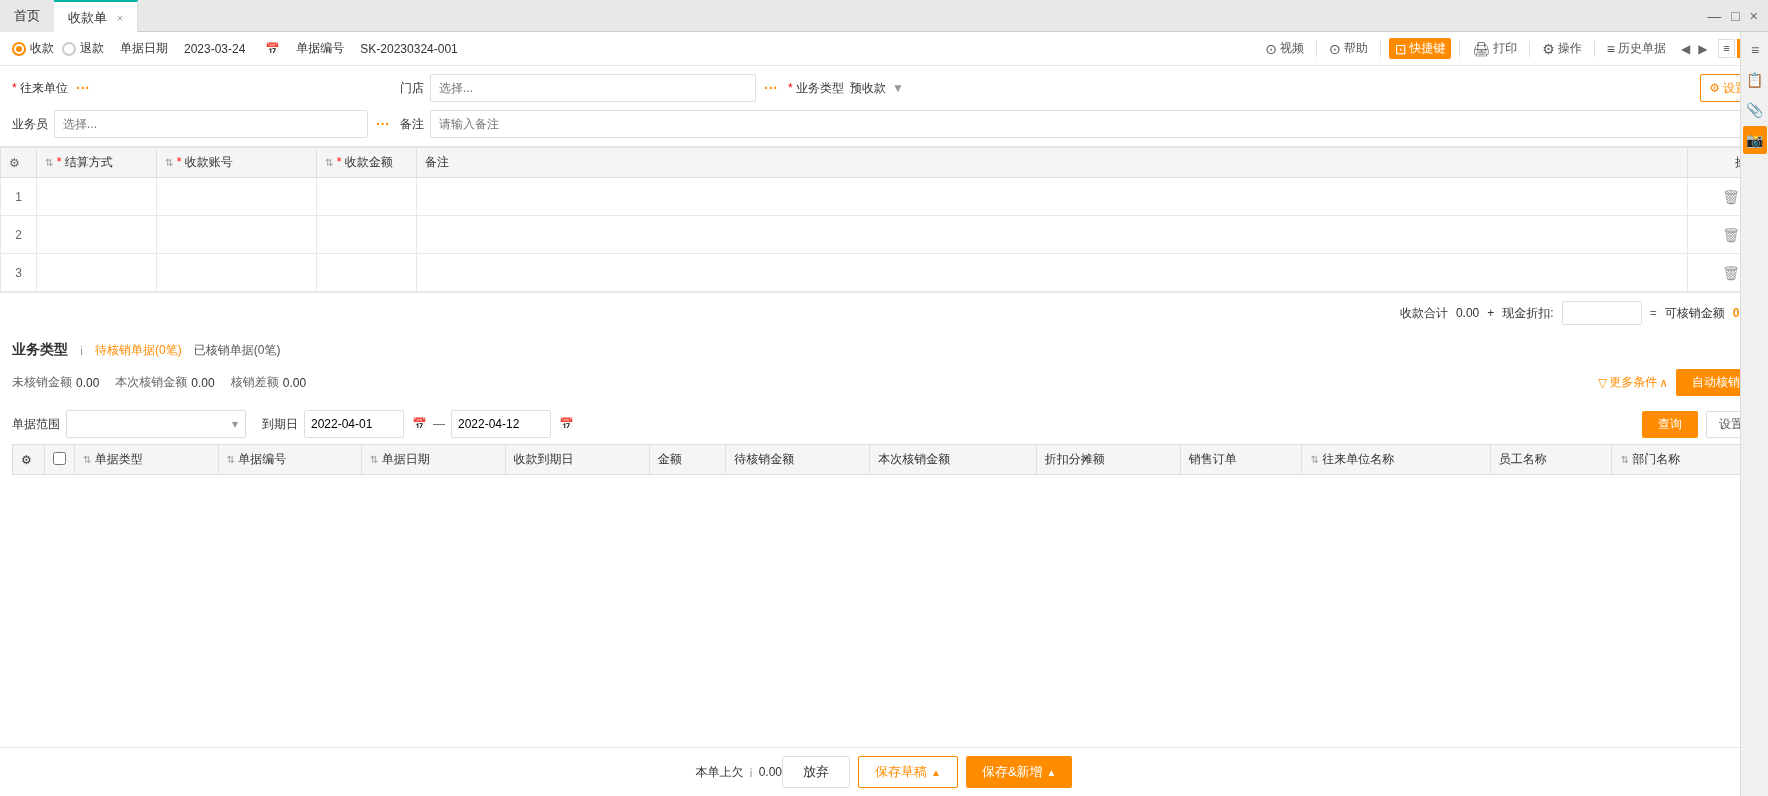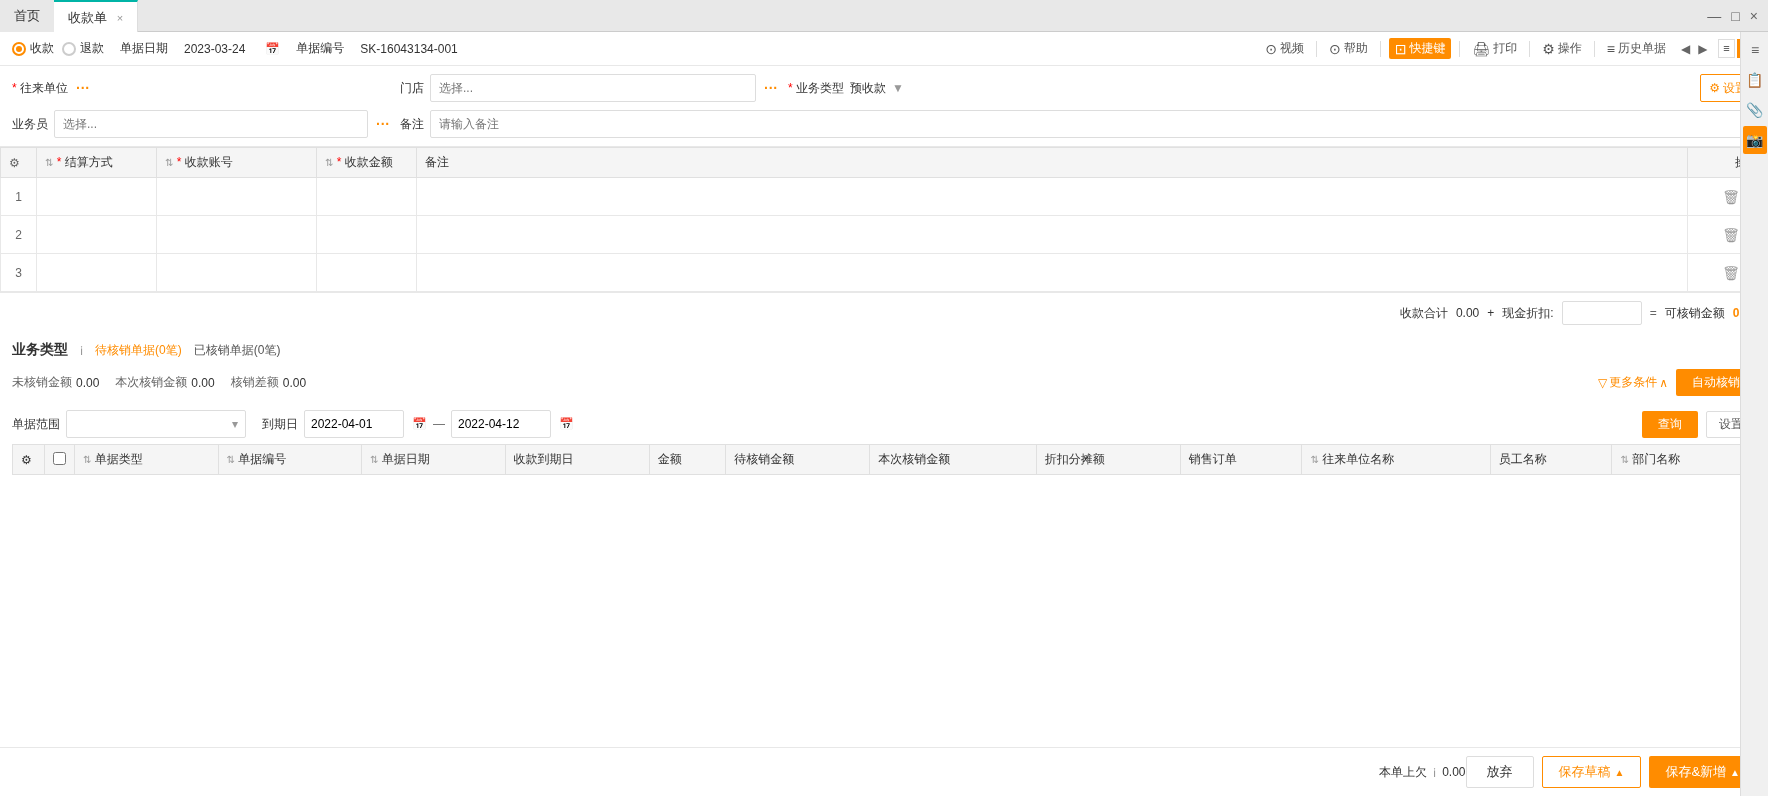--- a/index.html
+++ b/index.html
@@ -152,21 +152,21 @@
     .detail-table th {
       background: #f5f5f5; border: 1px solid #e0e0e0; padding: 6px 8px;
       text-align: left; font-weight: normal; white-space: nowrap; color: #333;
       position: sticky; top: 0;
     }
     .detail-table .sort-icon { color: #999; font-size: 10px; }
     .checkbox-cell { text-align: center; }
 
     
     .footer {
-      display: flex; align-items: center; justify-content: flex-end;
+      display: flex; align-items: center; justify-content: center;
       padding: 8px 12px; background: #fff; border-top: 1px solid #e8e8e8;
       flex-shrink: 0;
     }
     .footer-left { display: flex; align-items: center; gap: 6px; font-size: 12px; color: #333; }
     .footer-right { display: flex; gap: 8px; }
     .btn-abandon {
       border: 1px solid #ddd; background: #fff; color: #333;
       padding: 6px 20px; border-radius: 2px; cursor: pointer; font-size: 13px;
     }
     .btn-save-draft {
@@ -222,21 +222,21 @@
       </div>
       <div class="radio-item">
         <div class="radio-dot"></div>
         <span>退款</span>
       </div>
     </div>
     <span class="field-label">单据日期</span>
     <span class="field-value">2023-03-24</span>
     <span class="cal-icon">📅</span>
     <span class="field-label">单据编号</span>
-    <span class="field-value">SK-16043134-001</span>
+    <span class="field-value">SK-20230324-001</span>
 
     <div class="toolbar-right">
       <div class="toolbar-btn">
         <span class="icon">⊙</span>
         <span>视频</span>
       </div>
       <div class="divider-v"></div>
       <div class="toolbar-btn">
         <span class="icon">⊙</span>
         <span>帮助</span>

